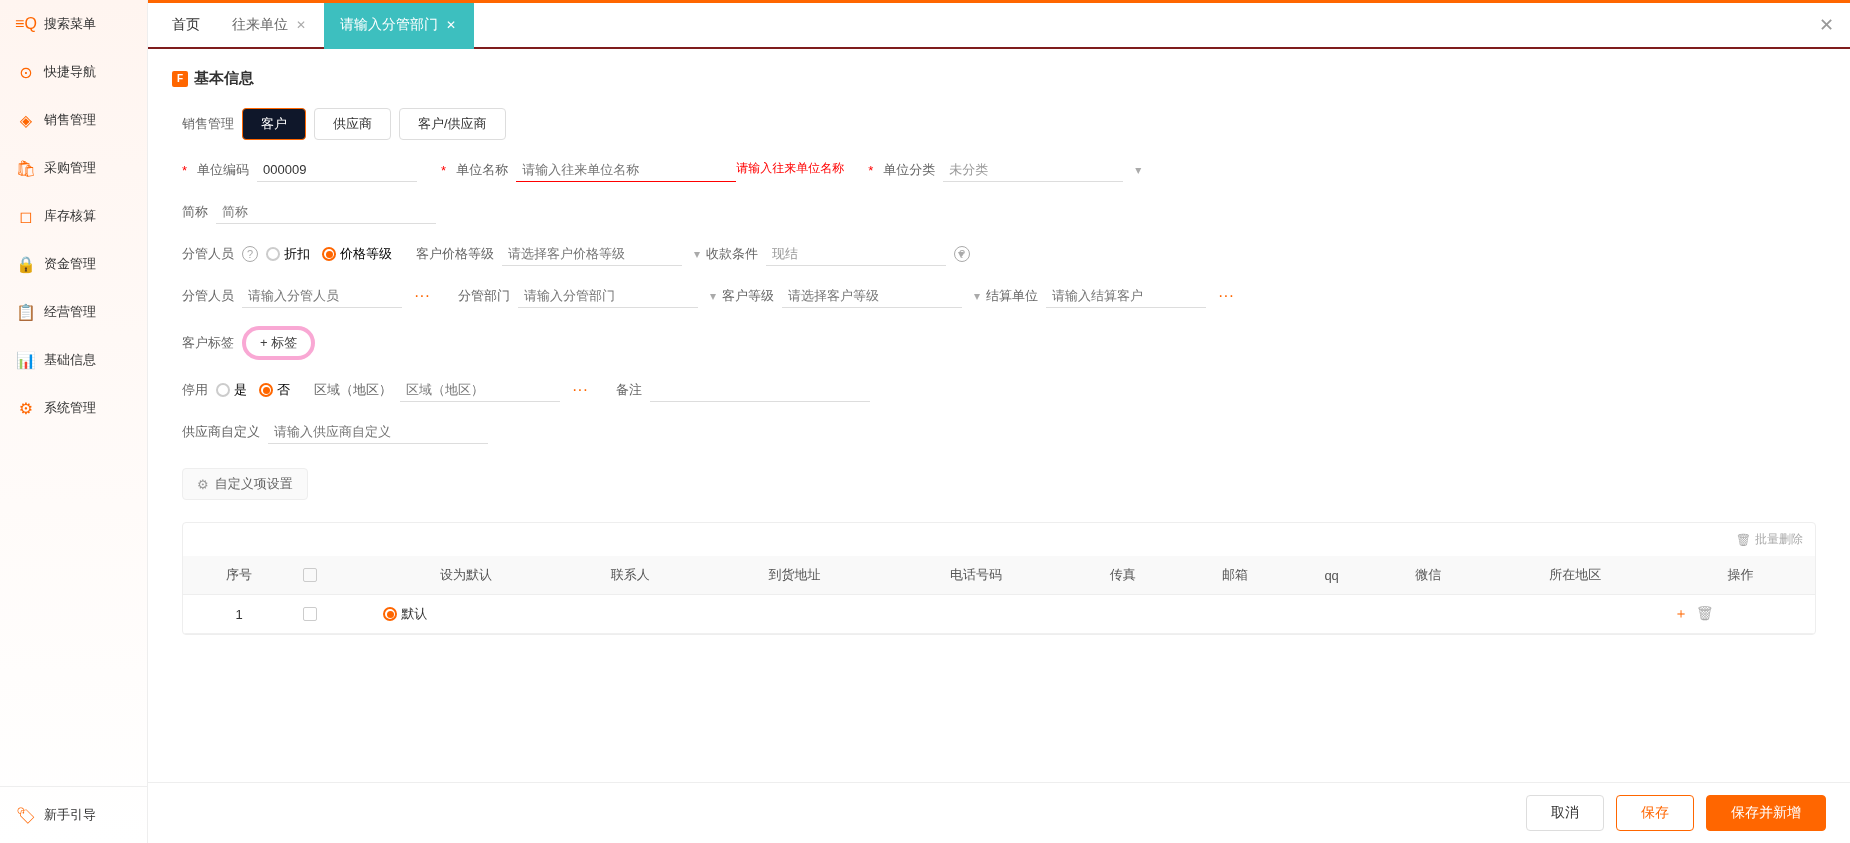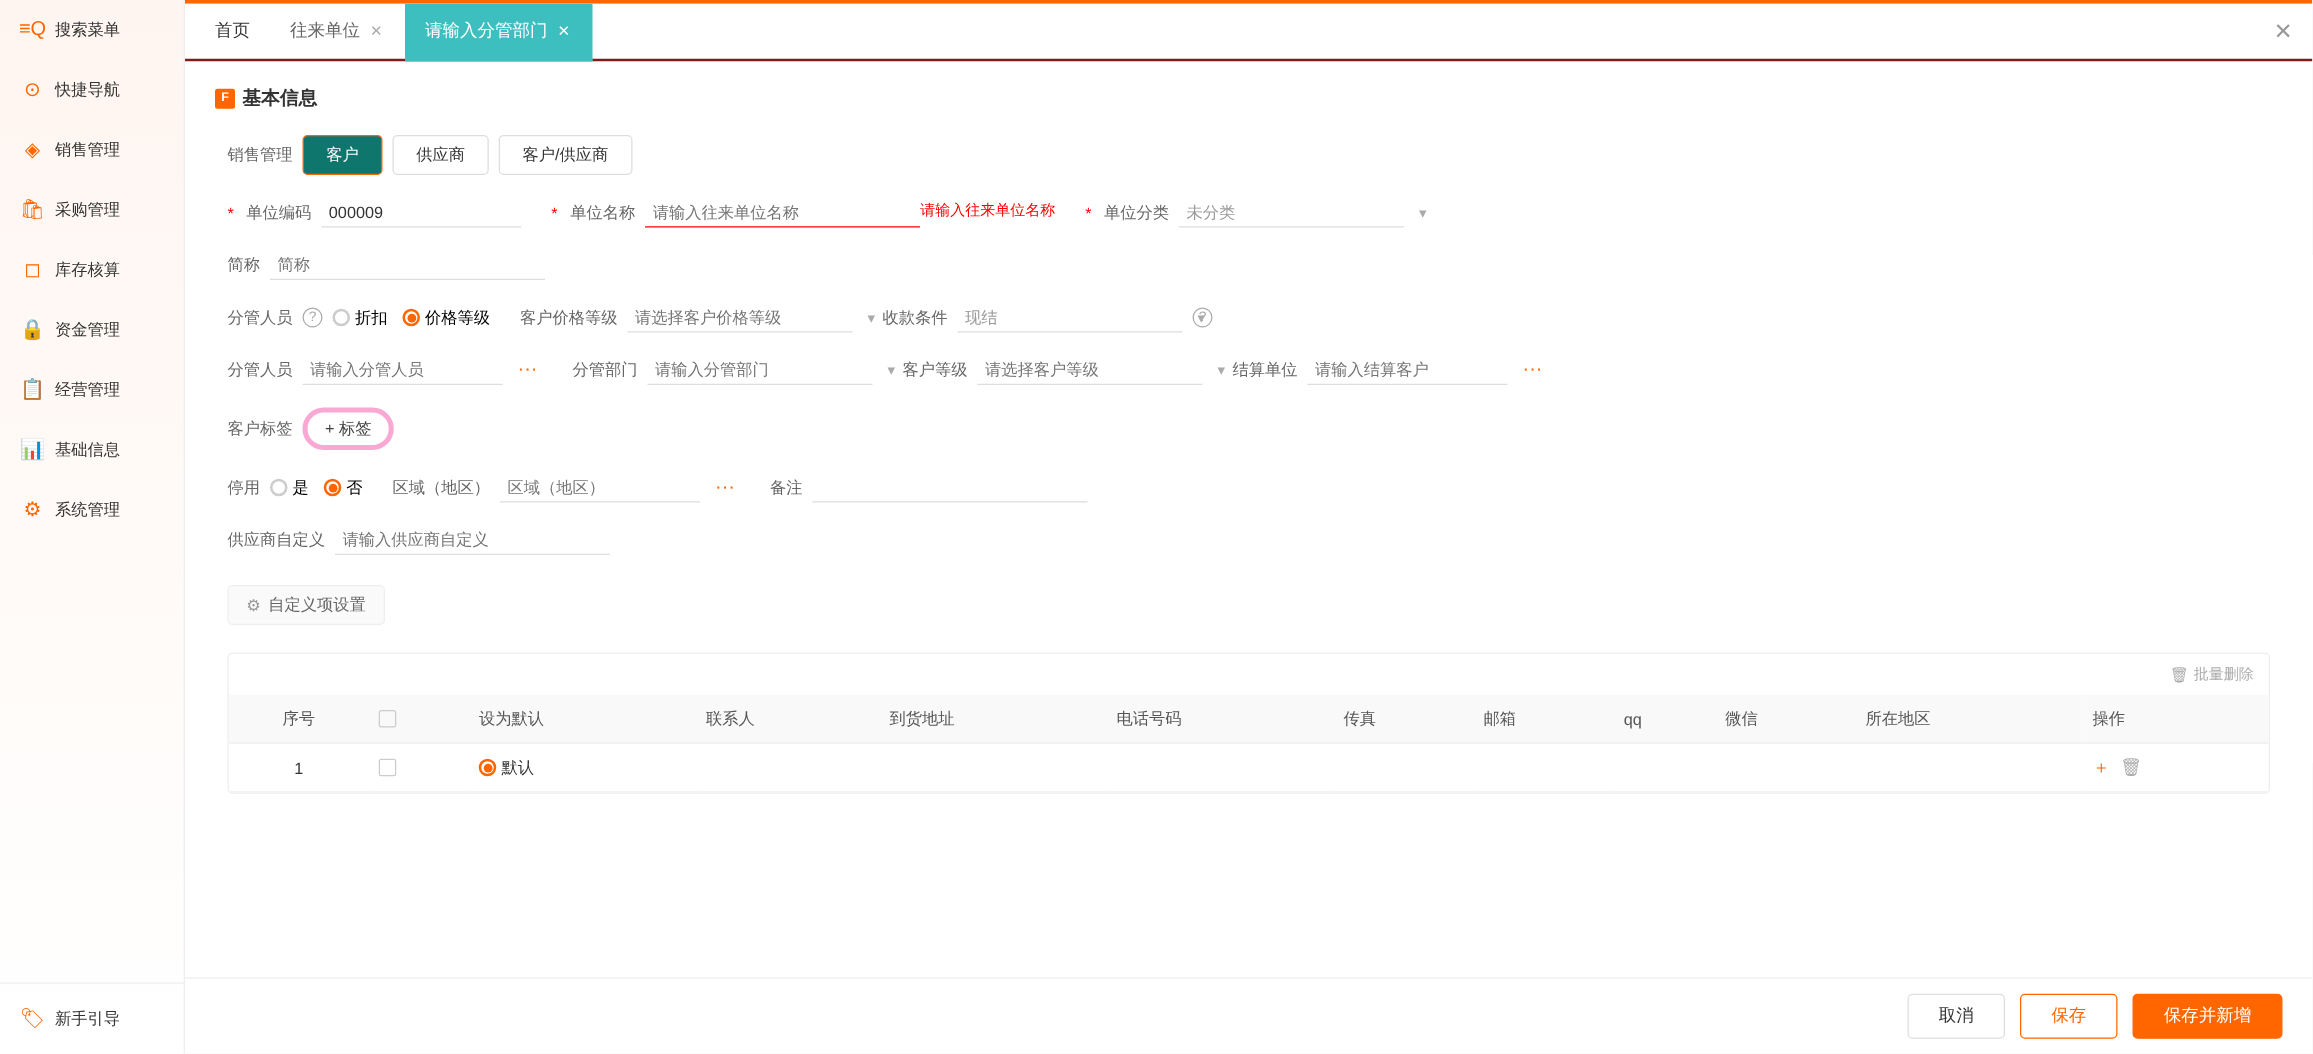--- a/index.html
+++ b/index.html
@@ -144,21 +144,21 @@
     .btn {
       padding: 6px 18px;
       border-radius: 4px;
       border: 1px solid #ddd;
       cursor: pointer;
       font-size: 13px;
       background: #fff;
       color: #333;
     }
     .btn.active {
-      background: #0f766e;
+      background: #0f172a;
       color: #fff;
       border-color: #f60;
     }
     .btn-tag {
       border: 4px solid #f9a8d4;
       color: #404040;
       border-radius: 20px;
       padding: 4px 14px;
       background: #fff;
       cursor: pointer;
@@ -250,21 +250,21 @@
     }
     table {
       width: 100%;
       border-collapse: collapse;
       font-size: 13px;
     }
     table th {
       background: #f9f9f9;
       border-bottom: 1px solid #eee;
       padding: 10px 8px;
-      text-align: left;
+      text-align: center;
       color: #555;
       font-weight: normal;
     }
     table td {
       border-bottom: 1px solid #f0f0f0;
       padding: 10px 8px;
       color: #333;
     }
     table th:first-child, table td:first-child { text-align: center; }
 

